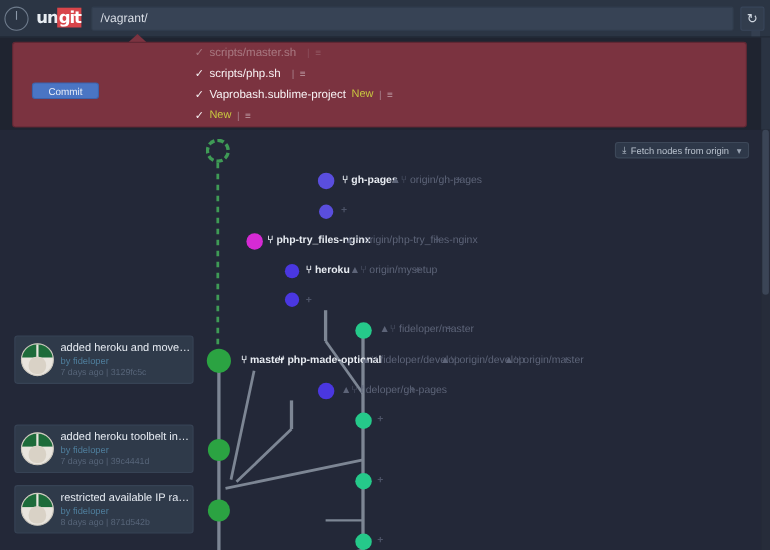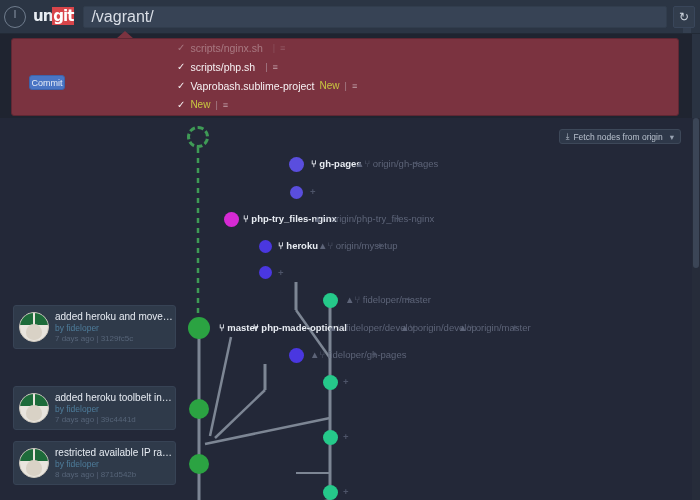--- a/index.html
+++ b/index.html
@@ -30,21 +30,21 @@
   #logo{
     margin-left:7px; font-size:15px; font-weight:bold; letter-spacing:-1px;
     font-family:"DejaVu Sans", sans-serif; flex:0 0 auto;
     line-height:1; user-select:none;
   }
   #logo .un{ color:#e8edf2; }
   #logo .git{ color:#d8454a; background:#d8454a; color:#fff; padding:0 1px;}
   #path-input{
     flex:1 1 auto; margin-left:9px; height:22px; background:#374355;
     border:1px solid #313d4d; border-radius:2px; color:#d9dee6;
-    padding:0 7px; font-size:16px; font-family:"Liberation Sans",sans-serif;
+    padding:0 7px; font-size:11px; font-family:"Liberation Sans",sans-serif;
     outline:none;
   }
   #refresh-btn{
     flex:0 0 auto; width:22px;height:22px;margin:0 5px 0 6px;
     background:#323d4d; border:1px solid #39465a; border-radius:2px;
     color:#cfd6df; font-size:12px; display:flex;align-items:center;justify-content:center;
     cursor:pointer;
   }
 
   
@@ -52,21 +52,21 @@
     position:absolute; left:11px; top:38px; width:668px; height:78px;
     background:#7b3340; border:1px solid #5f2733; border-radius:3px;
     overflow:hidden;
   }
   #staging-arrow{
     position:absolute; left:116px; top:31px; width:0;height:0;
     border-left:9px solid transparent; border-right:9px solid transparent;
     border-bottom:8px solid #7b3340;
   }
   #commit-button{
-    position:absolute; left:17px; top:36px; width:36px;height:15px;
+    position:absolute; left:17px; top:36px; width:61px;height:15px;
     background:#4a75c4; border:1px solid #3c63ab; border-radius:3px;
     color:#e6ecf7; font-size:9px; display:flex;align-items:center;justify-content:center;
     cursor:pointer; overflow:hidden;
   }
   #file-list{ position:absolute; left:165px; top:-1px; width:330px; }
   .file-row{
     height:19px; display:flex; align-items:center; gap:5px;
     color:#f0e6e9; font-size:10.5px; white-space:nowrap;
   }
   .file-row .chk{ color:#f4eef0; font-size:10px; }
@@ -160,21 +160,21 @@
 </div>
 <div id="right-edge"></div>
 <div id="corner-mark"></div>
 
 <div id="staging-arrow"></div>
 <div id="staging-panel">
   <div id="commit-button">Commit</div>
   <div id="file-list">
       <div class="file-row faded">
         <span class="chk">✓</span>
-        <span class="name">scripts/nginx.sh</span>
+        <span class="name">scripts/master.sh</span>
         <span class="newtag"></span>
         <span class="sep">|</span>
         <span class="dots">≡</span>
       </div>
       <div class="file-row">
         <span class="chk">✓</span>
         <span class="name">scripts/php.sh</span>
         <span class="newtag"></span>
         <span class="sep">|</span>
         <span class="dots">≡</span>

